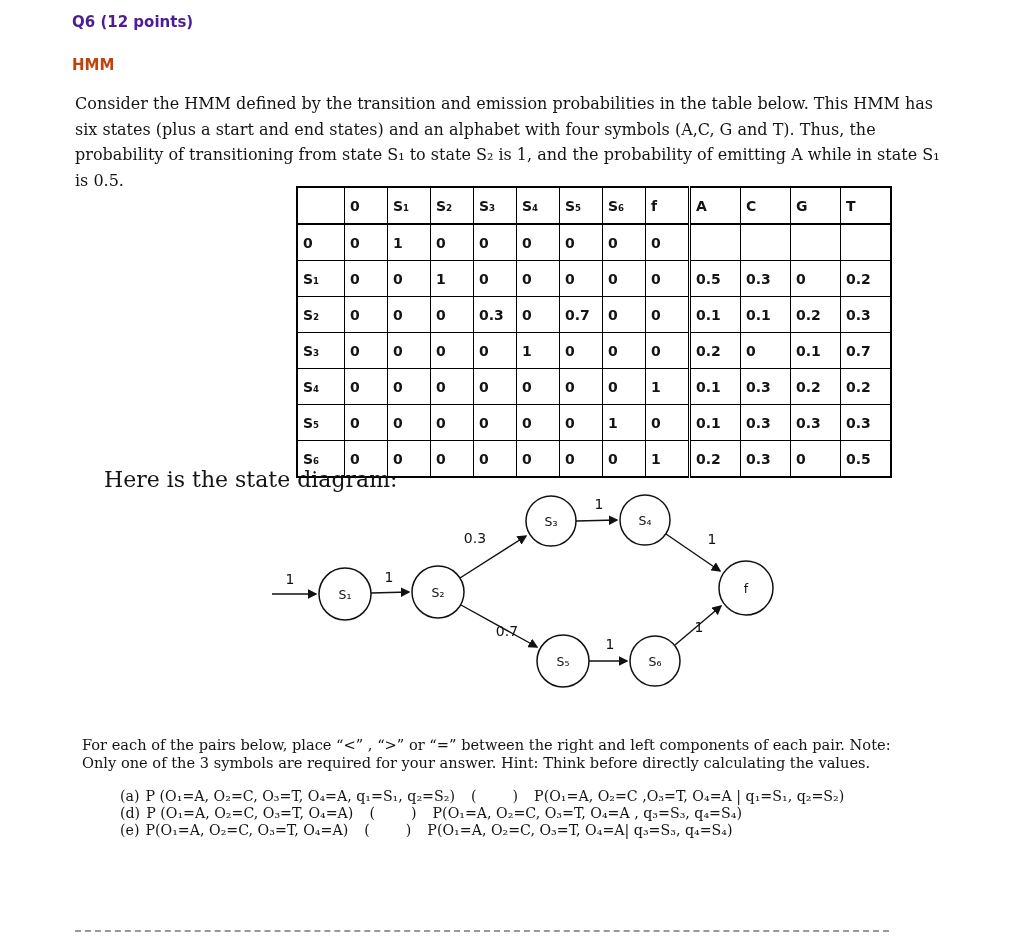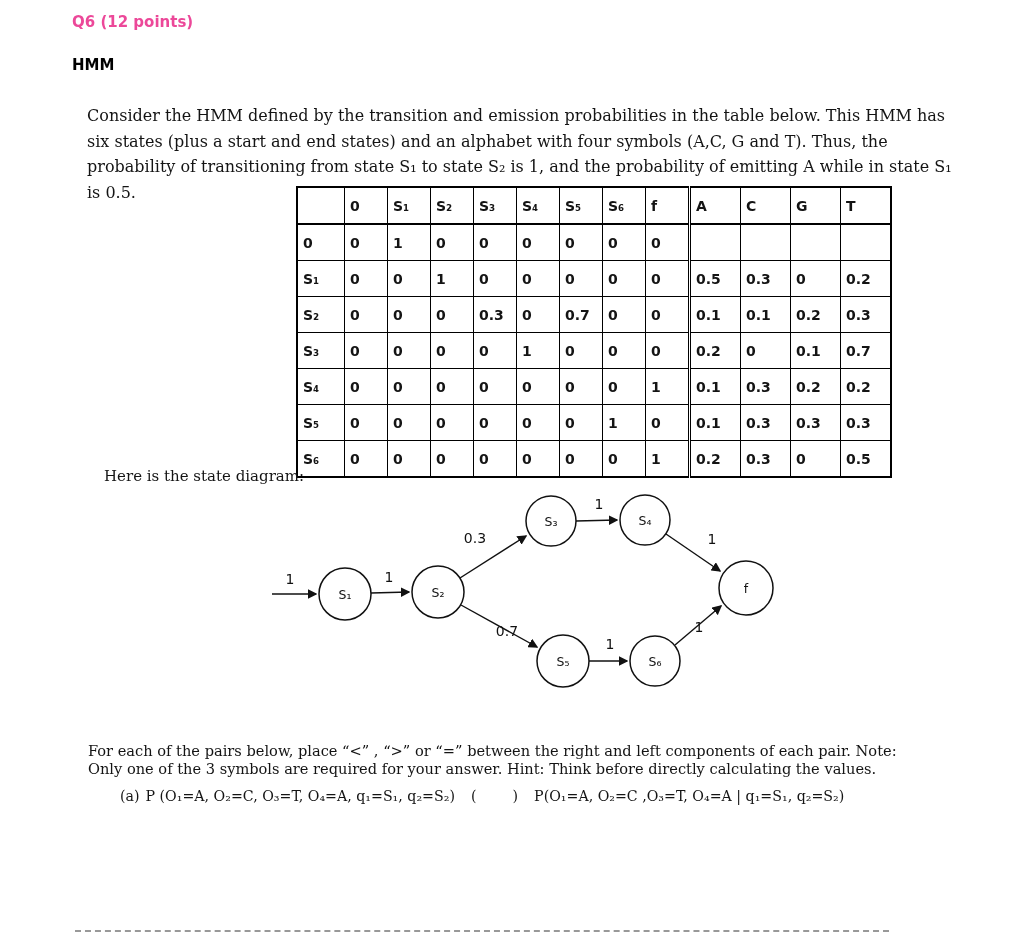--- a/index.html
+++ b/index.html
@@ -2,40 +2,40 @@
 <html><head>
 <meta charset="utf-8">
 <style>
   html,body{margin:0;padding:0;}
   body{
     width:1024px;height:940px;background:#ffffff;position:relative;overflow:hidden;
     font-family:"DejaVu Serif","Liberation Serif",serif;color:#141414;
   }
   .abs{position:absolute;}
   .q-label{left:72px;top:13px;font-family:"DejaVu Sans","Liberation Sans",sans-serif;
-           font-size:15px;font-weight:600;color:#ec4899;}
+           font-size:15px;font-weight:600;color:#4c1d95;}
   .hmm-title{left:72px;top:56px;font-family:"DejaVu Sans","Liberation Sans",sans-serif;
-             font-size:15px;font-weight:700;color:#000000;}
-  .intro{left:75px;top:91px;width:872px;font-size:16px;line-height:25.5px;margin:12px;}
+             font-size:15px;font-weight:700;color:#c2410c;}
+  .intro{left:75px;top:91px;width:872px;font-size:16px;line-height:25.5px;margin:0;}
   table.hmm{left:296px;top:186px;border-collapse:collapse;border:2px solid #000;
             font-family:"DejaVu Sans","Liberation Sans",sans-serif;font-size:14px;font-weight:700;}
   table.hmm th,table.hmm td{border:1px solid #000;height:31px;padding:2px 4px 2px 5px;
             text-align:left;vertical-align:middle;min-width:33px;font-weight:700;}
   table.hmm th:first-child,table.hmm td:first-child{min-width:37px;}
   table.hmm th:nth-child(n+10),table.hmm td:nth-child(n+10){min-width:40px;}
   table.hmm thead th{border-bottom:2px solid #000;}
   table.hmm .emit{border-left:3px double #000;}
-  .diagram-caption{left:104px;top:467px;font-size:15px;}
+  .diagram-caption{left:104px;top:467px;font-size:22px;}
   svg.diagram{left:262px;top:492px;}
   svg.diagram circle{fill:#fff;stroke:#111;stroke-width:1.5;}
   svg.diagram line{stroke:#111;stroke-width:1.4;}
   svg.diagram text{font-family:"DejaVu Sans","Liberation Sans",sans-serif;fill:#111;}
   text.slabel{font-size:12.5px;text-anchor:middle;}
   text.elabel{font-size:14px;text-anchor:middle;}
-  .instructions{left:80px;top:734px;width:836px;font-size:14.6px;line-height:17.6px;margin:8px;}
+  .instructions{left:80px;top:734px;width:836px;font-size:14.6px;line-height:17.6px;margin:2px;}
   .questions{left:80px;top:788px;font-size:14.2px;line-height:17px;margin-left:40px;}
   .q-line{white-space:pre;}
   .q-id{margin-right:6px;}
   .q-blank{margin:0 16px;}
   .dashed{left:75px;top:930px;width:814px;height:0;border-top:2px dashed #999;}
 </style>
 </head>
 <body>
 
 <div class="abs q-label">Q6 (12 points)</div>
@@ -226,15 +226,17 @@
     <text class="elabel" x="348" y="157">1</text>
     <text class="elabel" x="450" y="52">1</text>
     <text class="elabel" x="437" y="140">1</text>
   </g>
 </svg>
 
 <p class="abs instructions">For each of the pairs below, place “&lt;” , “&gt;” or “=” between the right and left components of each pair. Note: Only one of the 3 symbols are required for your answer. Hint: Think before directly calculating the values.</p>
 
 <div class="abs questions">
     <div class="q-line"><span class="q-id">(a)</span><span class="q-left">P (O₁=A, O₂=C, O₃=T, O₄=A, q₁=S₁, q₂=S₂)</span><span class="q-blank">(        )</span><span class="q-right">P(O₁=A, O₂=C ,O₃=T, O₄=A | q₁=S₁, q₂=S₂)</span></div>
+    <div class="q-line"><span class="q-id">(d)</span><span class="q-left">P (O₁=A, O₂=C, O₃=T, O₄=A)</span><span class="q-blank">(        )</span><span class="q-right">P(O₁=A, O₂=C, O₃=T, O₄=A , q₃=S₃, q₄=S₄)</span></div>
+    <div class="q-line"><span class="q-id">(e)</span><span class="q-left">P(O₁=A, O₂=C, O₃=T, O₄=A)</span><span class="q-blank">(        )</span><span class="q-right">P(O₁=A, O₂=C, O₃=T, O₄=A| q₃=S₃, q₄=S₄)</span></div>
   </div>
 
 <div class="abs dashed"></div>
 
 </body></html>

